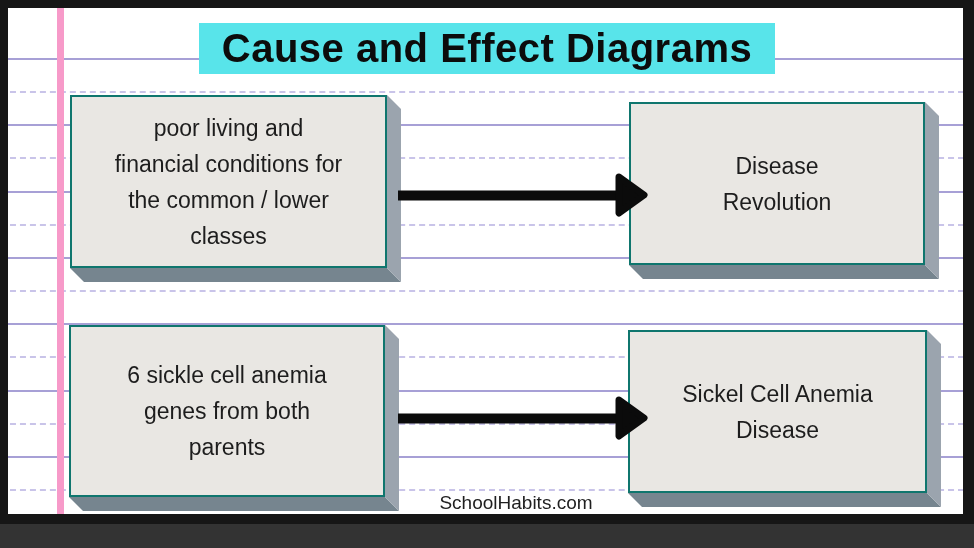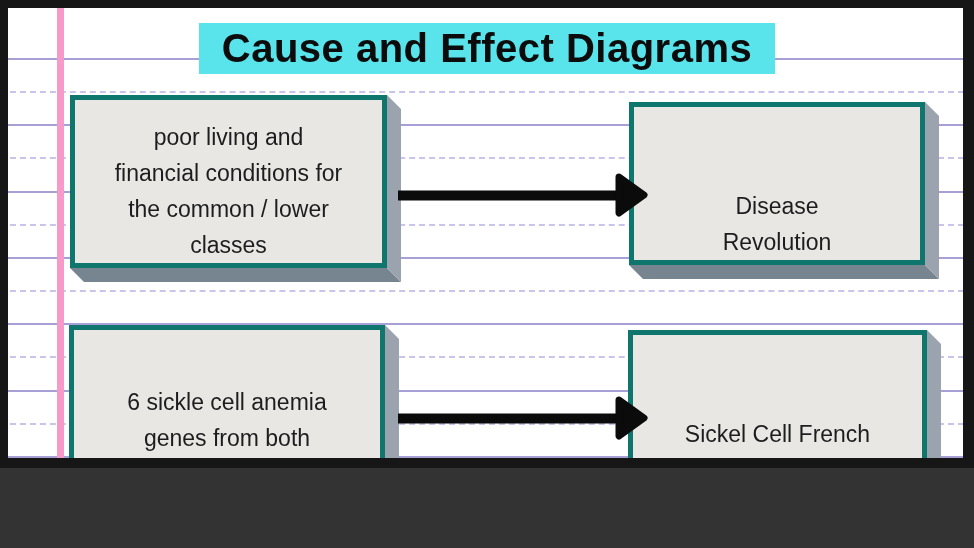--- a/index.html
+++ b/index.html
@@ -1,17 +1,17 @@
 <!DOCTYPE html>
 <html style="--highlight: #58E4EA; --paper_line_solid: #A7A0D6; --paper_line_dashed: #C9C4E9; --margin_line: #F79AC9; --margin_dot: #EA77B7; --block_face: #E9E7E3; --block_side_right: #9BA4AE; --block_side_bottom: #76858F; --arrow: #0B0B0B; --frame: #161616;"><head>
 <meta charset="utf-8">
 <style>
   html,body{margin:0;padding:0;background:#333;}
   .page{
-    position:relative;width:974px;height:468px;background:#ffffff;
+    position:relative;width:974px;height:524px;background:#ffffff;
     overflow:hidden;font-family:"Liberation Sans",sans-serif;
   }
   
   .frame{
     position:absolute;inset:0;z-index:10;pointer-events:none;
     border-style:solid;border-color:var(--frame,#161616);
     border-width:8px 11px 10px 8px;box-sizing:border-box;
   }
   
   .lines{position:absolute;inset:0;z-index:1;}
@@ -36,22 +36,22 @@
   .title-text{
     font-size:40px;font-weight:700;color:#0c0c0c;letter-spacing:0.5px;
     white-space:nowrap;
   }
   
   .block{position:absolute;z-index:3;}
   .block svg.extrude{position:absolute;left:0;top:0;display:block;}
   .block .face{
     position:absolute;left:0;top:0;box-sizing:border-box;
     background:var(--block_face,#e9e7e3);
-    border:5px solid #0f766e;
-    display:flex;align-items:flex-end;justify-content:center;text-align:center;
+    border:2px solid #0f766e;
+    display:flex;align-items:center;justify-content:center;text-align:center;
   }
   .block-text{
     white-space:pre-line;font-size:23px;line-height:36px;color:#1d1d1d;
     padding:0 8px;
   }
   
   svg.arrow{position:absolute;z-index:5;overflow:visible;}
   svg.arrow rect{fill:var(--arrow,#0b0b0b);}
   svg.arrow polygon{
     fill:var(--arrow,#0b0b0b);stroke:var(--arrow,#0b0b0b);
@@ -152,20 +152,21 @@
     <rect x="0" y="19.5" width="224" height="10"></rect>
     <polygon points="221,6 246,24 221,42"></polygon>
   </svg>
 
   <div class="block" style="left:628px;top:330px;">
       <svg width="313" height="177" class="extrude">
         <polygon points="0,163 299,163 313,177 14,177" fill="#76858F"></polygon>
         <polygon points="299,0 313,14 313,177 299,163" fill="#9BA4AE"></polygon>
       </svg>
     <div class="face" style="width:299px;height:163px;">
-      <span class="block-text">Sickel Cell French
+      <span class="block-text">Sickel Cell Anemia
 Disease</span>
     </div>
   </div>
 
+  <div class="watermark">SchoolHabits.com</div>
 
   <div class="frame"></div>
 </div>
 
 </body></html>

